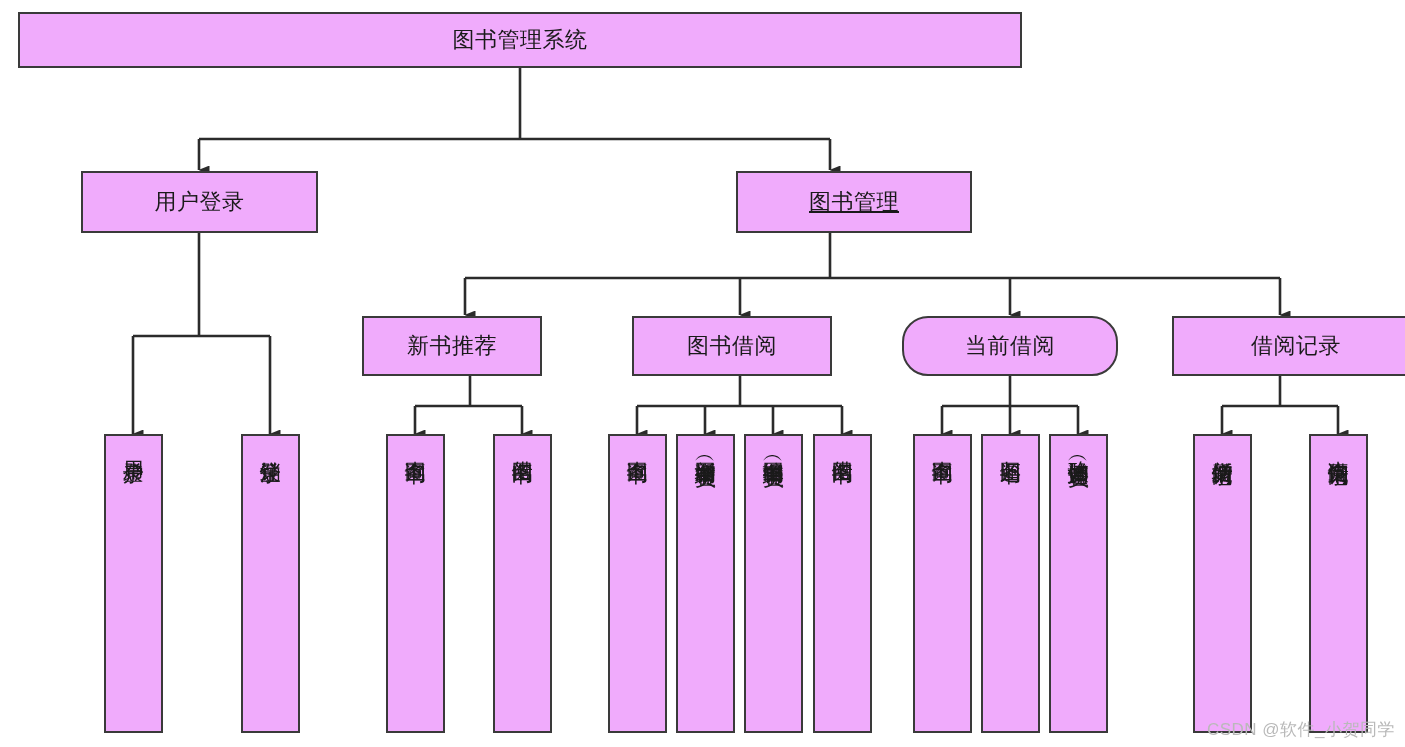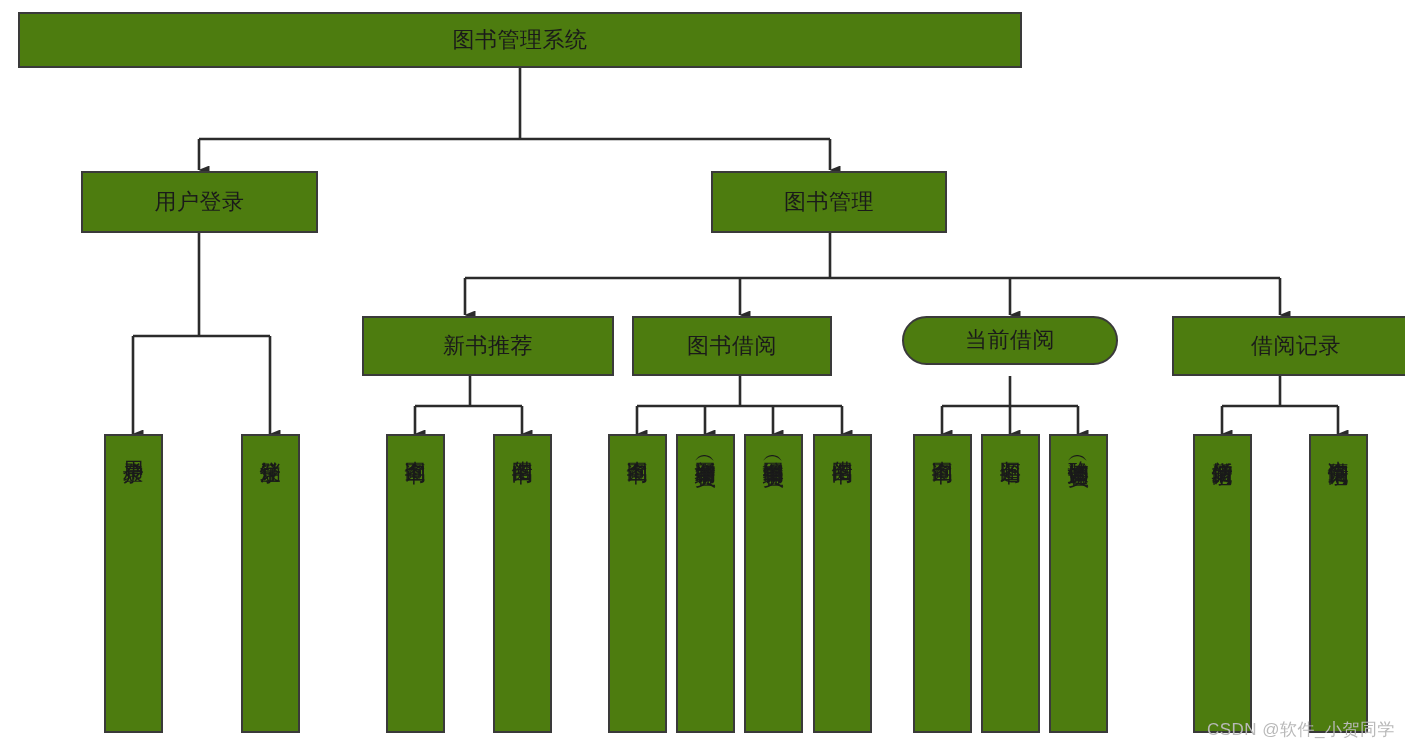--- a/index.html
+++ b/index.html
@@ -22,21 +22,21 @@
     position: absolute;
     top: 0;
     left: 0;
     width: 1405px;
     height: 747px;
     display: block;
   }
   .node-box {
     position: absolute;
     box-sizing: border-box;
-    background: #4d7c0f;
+    background: #f0abfc;
     border: 2.5px solid #3a3a3a;
     display: flex;
     align-items: center;
     justify-content: center;
     color: #1a1a1a;
   }
   .node-box.root {
     border-width: 2.5px;
   }
   .node-label-h {
@@ -140,33 +140,33 @@
   </svg>
 
   <div class="node-box root" style="left:18px; top:12px; width:1004px; height:56px;">
     <span class="node-label-h">图书管理系统</span>
   </div>
 
   <div class="node-box" style="left:81px; top:171px; width:237px; height:62px;">
     <span class="node-label-h">用户登录</span>
   </div>
 
-  <div class="node-box" style="left:711px; top:171px; width:236px; height:62px;">
+  <div class="node-box" style="left:736px; top:171px; width:236px; height:62px;text-decoration:underline;">
     <span class="node-label-h">图书管理</span>
   </div>
 
-  <div class="node-box" style="left:362px; top:316px; width:252px; height:60px;">
+  <div class="node-box" style="left:362px; top:316px; width:180px; height:60px;">
     <span class="node-label-h">新书推荐</span>
   </div>
 
   <div class="node-box" style="left:632px; top:316px; width:200px; height:60px;">
     <span class="node-label-h">图书借阅</span>
   </div>
 
-  <div class="node-box" style="left:902px; top:316px; width:216px; height:49px;border-radius:26px;">
+  <div class="node-box" style="left:902px; top:316px; width:216px; height:60px;border-radius:26px;">
     <span class="node-label-h">当前借阅</span>
   </div>
 
   <div class="node-box" style="left:1172px; top:316px; width:248px; height:60px;">
     <span class="node-label-h">借阅记录</span>
   </div>
 
   <div class="node-box leaf" style="left:104px; top:434px; width:59px; height:299px;">
     <span class="node-label-v">用户登录</span>
   </div>

